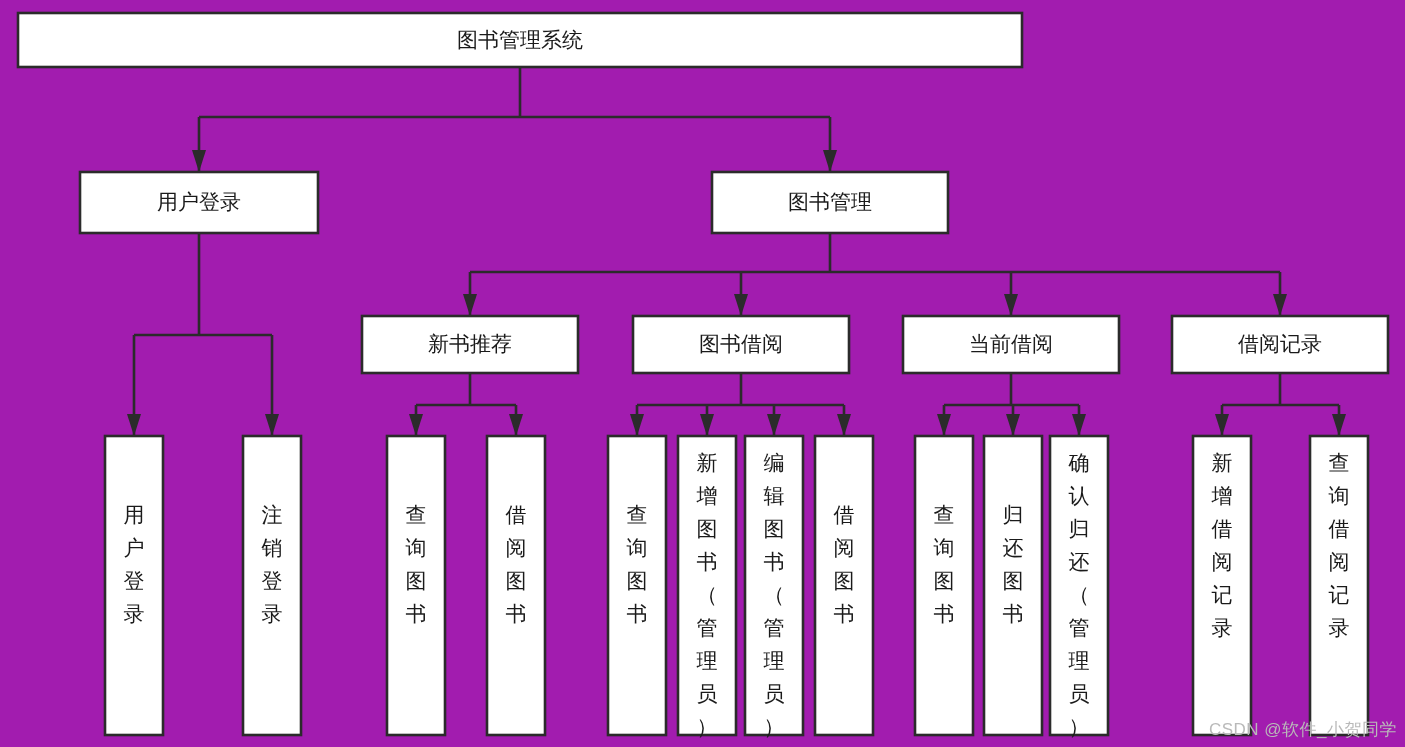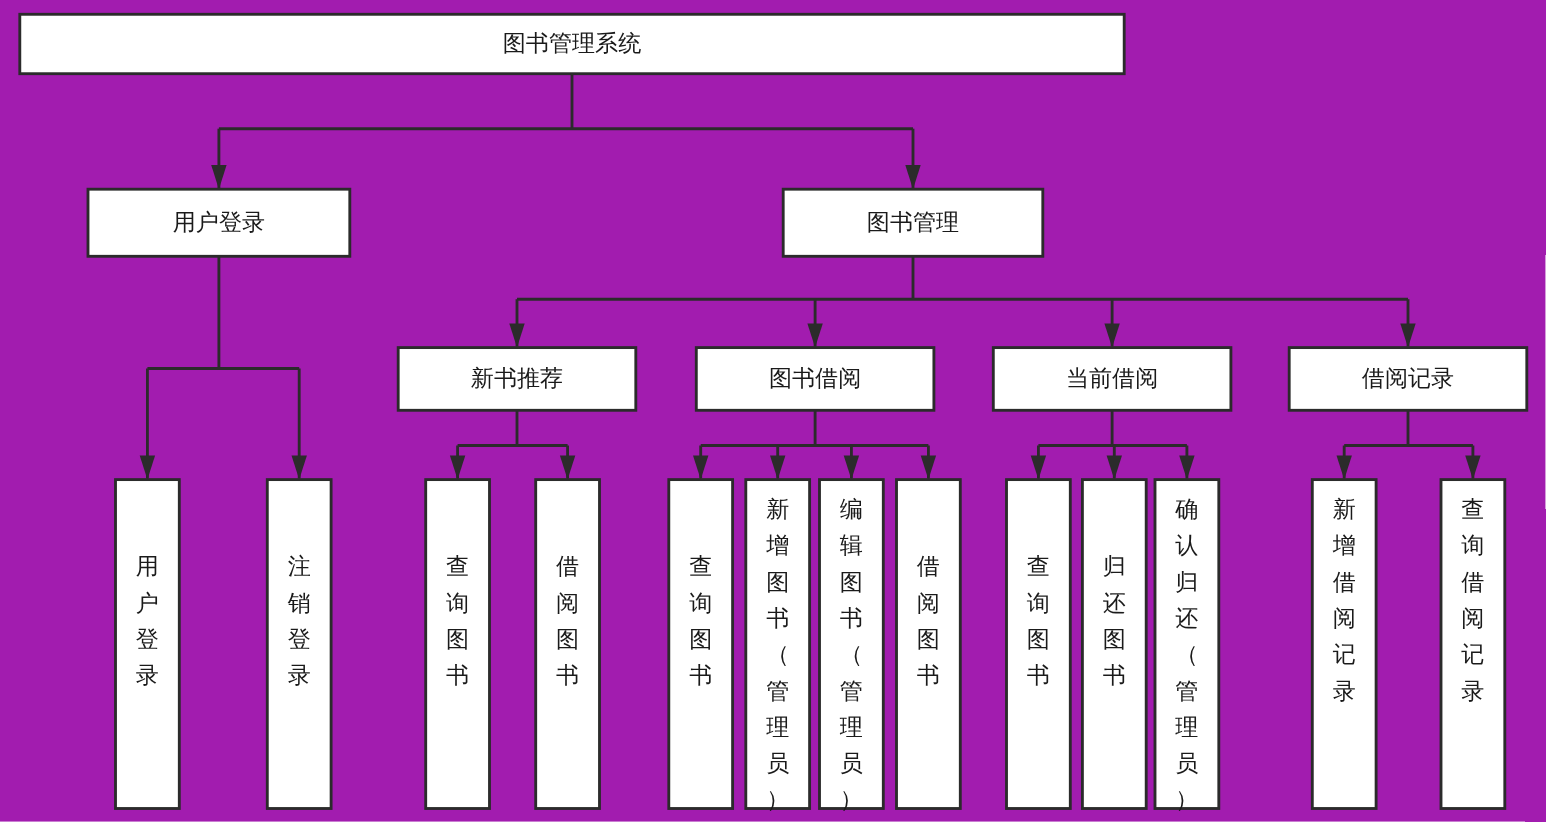--- a/index.html
+++ b/index.html
@@ -201,13 +201,14 @@
         <g>
           <rect x="1193" y="436" width="58" height="299" class="node-box"></rect>
           <text class="node-label-vertical" x="1222" y="470"><tspan x="1222" dy="0">新</tspan><tspan x="1222" dy="33">增</tspan><tspan x="1222" dy="33">借</tspan><tspan x="1222" dy="33">阅</tspan><tspan x="1222" dy="33">记</tspan><tspan x="1222" dy="33">录</tspan></text>
         </g>
         <g>
           <rect x="1310" y="436" width="58" height="299" class="node-box"></rect>
           <text class="node-label-vertical" x="1339" y="470"><tspan x="1339" dy="0">查</tspan><tspan x="1339" dy="33">询</tspan><tspan x="1339" dy="33">借</tspan><tspan x="1339" dy="33">阅</tspan><tspan x="1339" dy="33">记</tspan><tspan x="1339" dy="33">录</tspan></text>
         </g>
       </g>
   </svg>
+  <div class="watermark">CSDN @软件_小贺同学</div>
 </div>
 
 </body></html>

